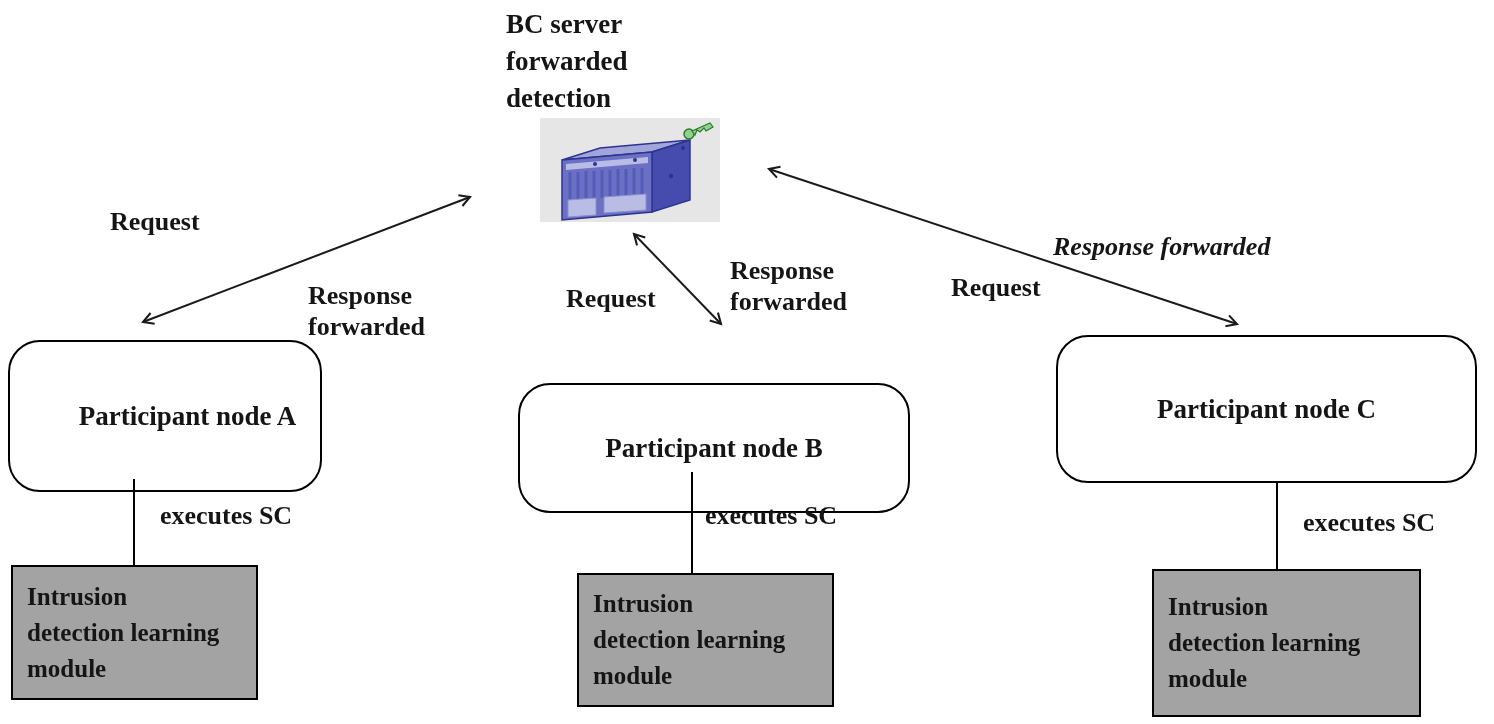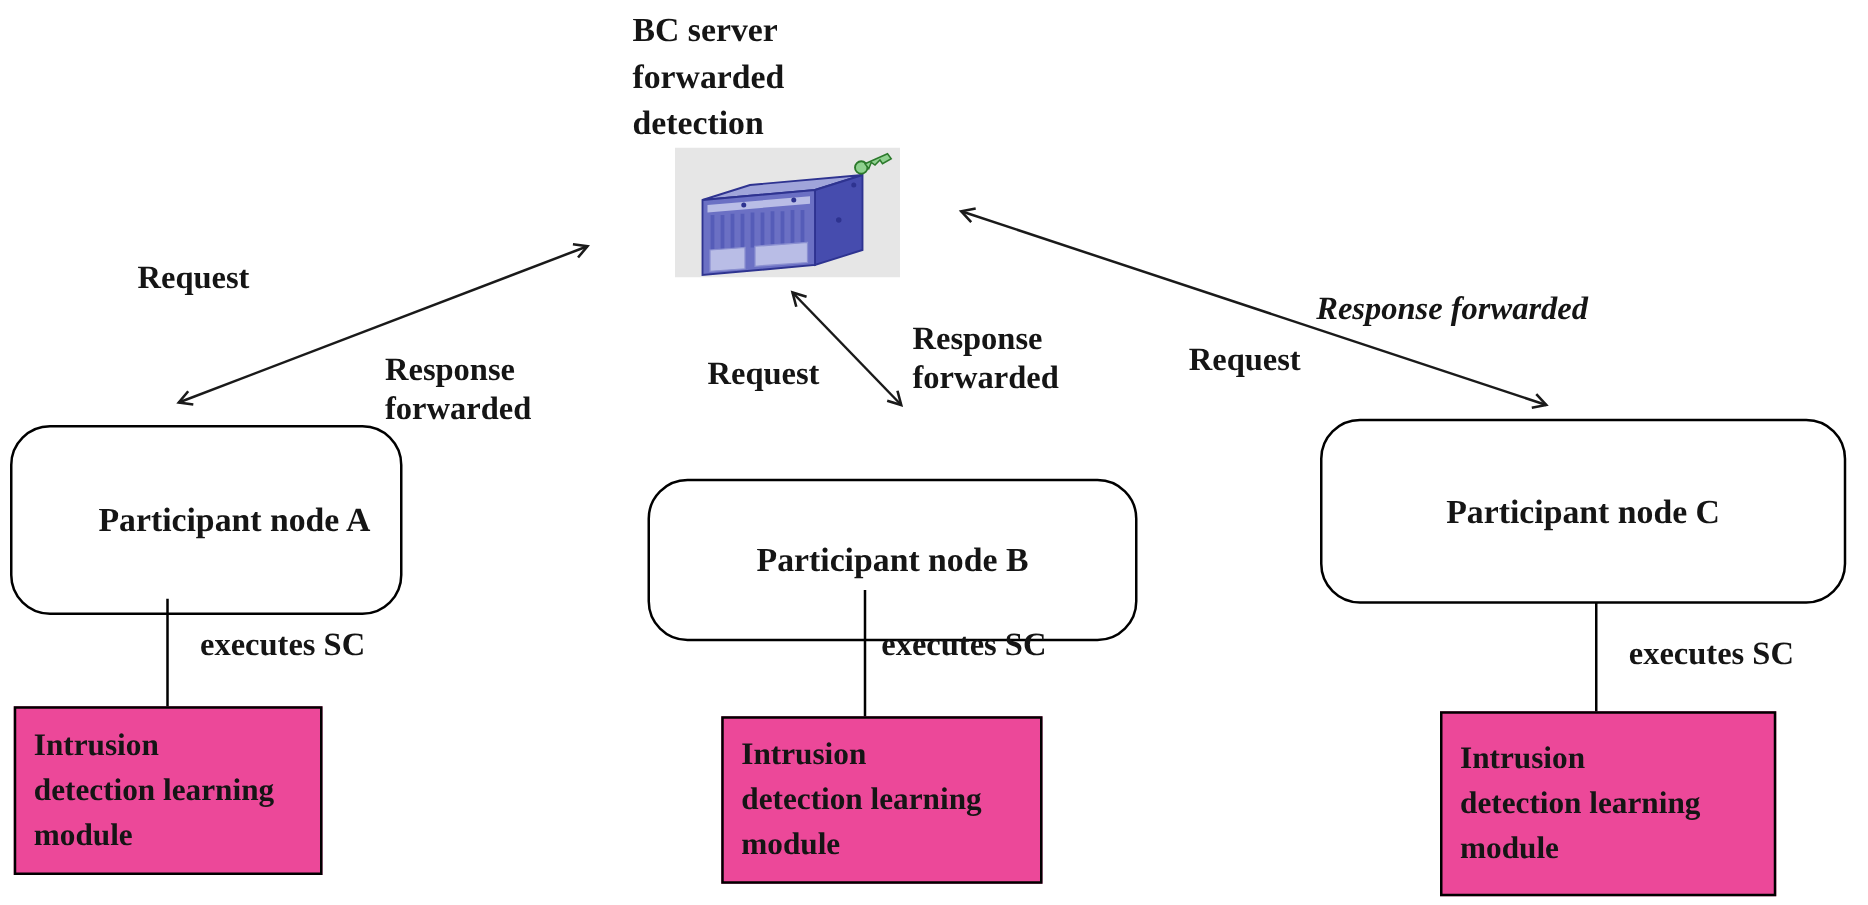--- a/index.html
+++ b/index.html
@@ -32,21 +32,21 @@
     border-radius: 32px;
     background: #ffffff;
     display: flex;
     align-items: center;
     justify-content: center;
     font-size: 27px;
     white-space: nowrap;
   }
   .module {
     border: 2px solid #000000;
-    background: #ec4899;
+    background: #a3a3a3;
     display: flex;
     flex-direction: column;
     justify-content: center;
     padding-left: 14px;
     font-size: 25px;
     line-height: 36px;
     white-space: nowrap;
   }
   .vline {
     width: 2px;

